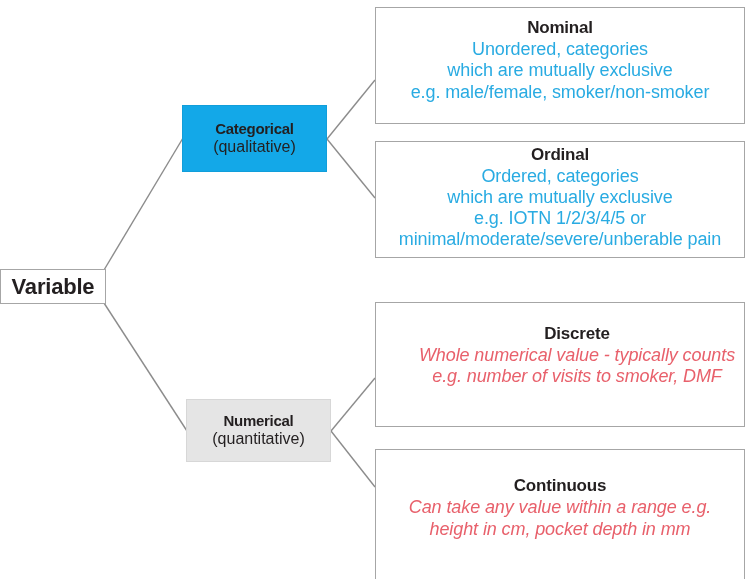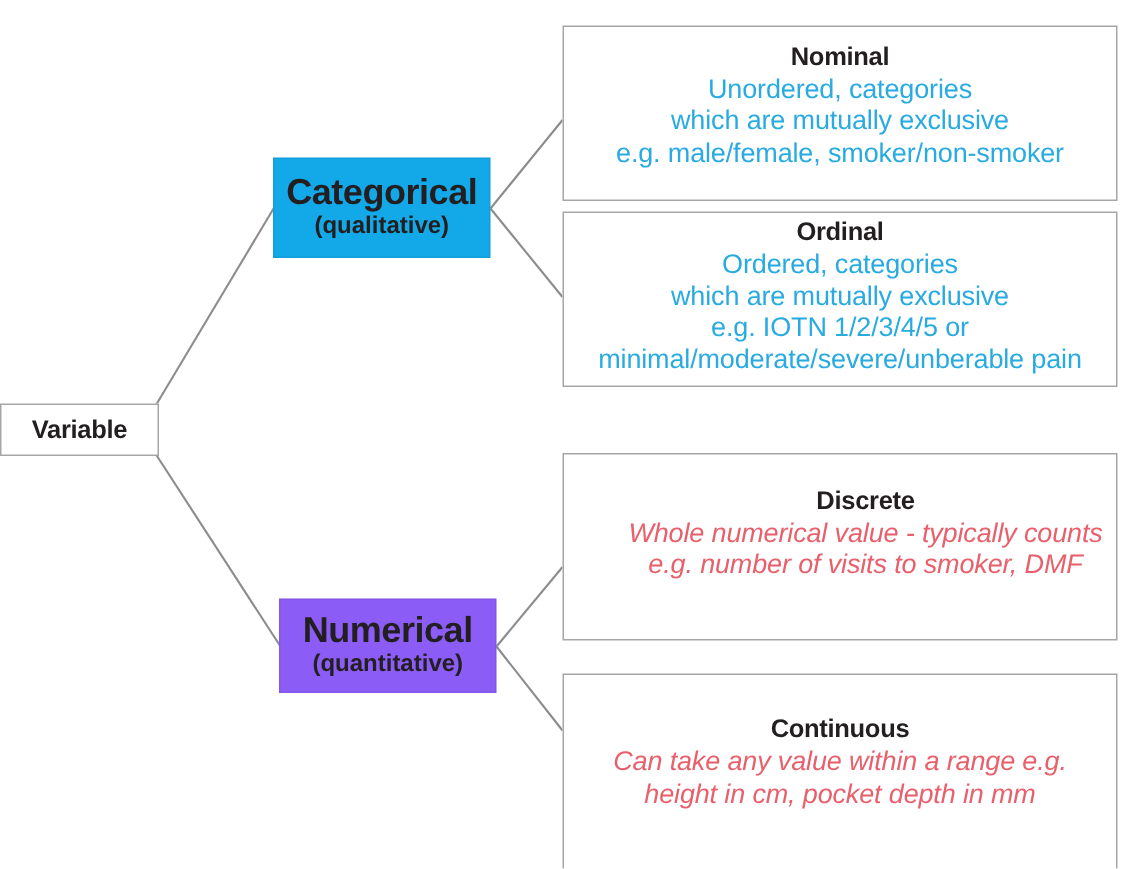--- a/index.html
+++ b/index.html
@@ -38,21 +38,21 @@
   .node-root {
     left: 0px;
     top: 269px;
     width: 106px;
     height: 35px;
     border: 1px solid #a6a6a6;
     background: #ffffff;
     z-index: 3;
   }
   .node-root .title {
-    font-size: 17px;
+    font-size: 22px;
     font-weight: bold;
     color: #231f20;
     letter-spacing: -0.2px;
   }
 
   
   .node-cat {
     z-index: 3;
     border: 1px solid rgba(0,0,0,0.06);
   }
@@ -61,32 +61,32 @@
     top: 105px;
     width: 145px;
     height: 67px;
     background: #13a8e8;
   }
   .node-numerical {
     left: 186px;
     top: 399px;
     width: 145px;
     height: 63px;
-    background: #8b5cf6;
+    background: #e5e5e5;
   }
   .node-cat .title {
-    font-size: 24px;
+    font-size: 15px;
     font-weight: bold;
     color: #231f20;
     line-height: 1.05;
     letter-spacing: -0.3px;
   }
   .node-cat .subtitle {
     font-size: 16px;
-    font-weight: bold;
+    font-weight: normal;
     color: #231f20;
     line-height: 1.15;
     margin-top: 1px;
   }
 
   
   .node-leaf {
     left: 375px;
     width: 370px;
     border: 1px solid #a6a6a6;
@@ -104,21 +104,21 @@
   .node-leaf .desc {
     font-size: 18px;
     line-height: 1.18;
     letter-spacing: -0.1px;
   }
   .node-leaf .desc .line { display: block; white-space: nowrap; }
 
   .leaf-blue .desc { color: #29abe2; }
   .leaf-red  .desc { color: #e8606b; font-style: italic; }
 
-  .node-nominal    { top: 17px;   height: 117px; }
+  .node-nominal    { top: 7px;   height: 117px; }
   .node-ordinal    { top: 141px; height: 117px; }
   .node-discrete   { top: 302px; height: 125px; padding-left: 40px; }
   .node-continuous { top: 449px; height: 134px; }
 
   .node-nominal .body,
   .node-ordinal .body,
   .node-discrete .body,
   .node-continuous .body {
     display: flex;
     flex-direction: column;

